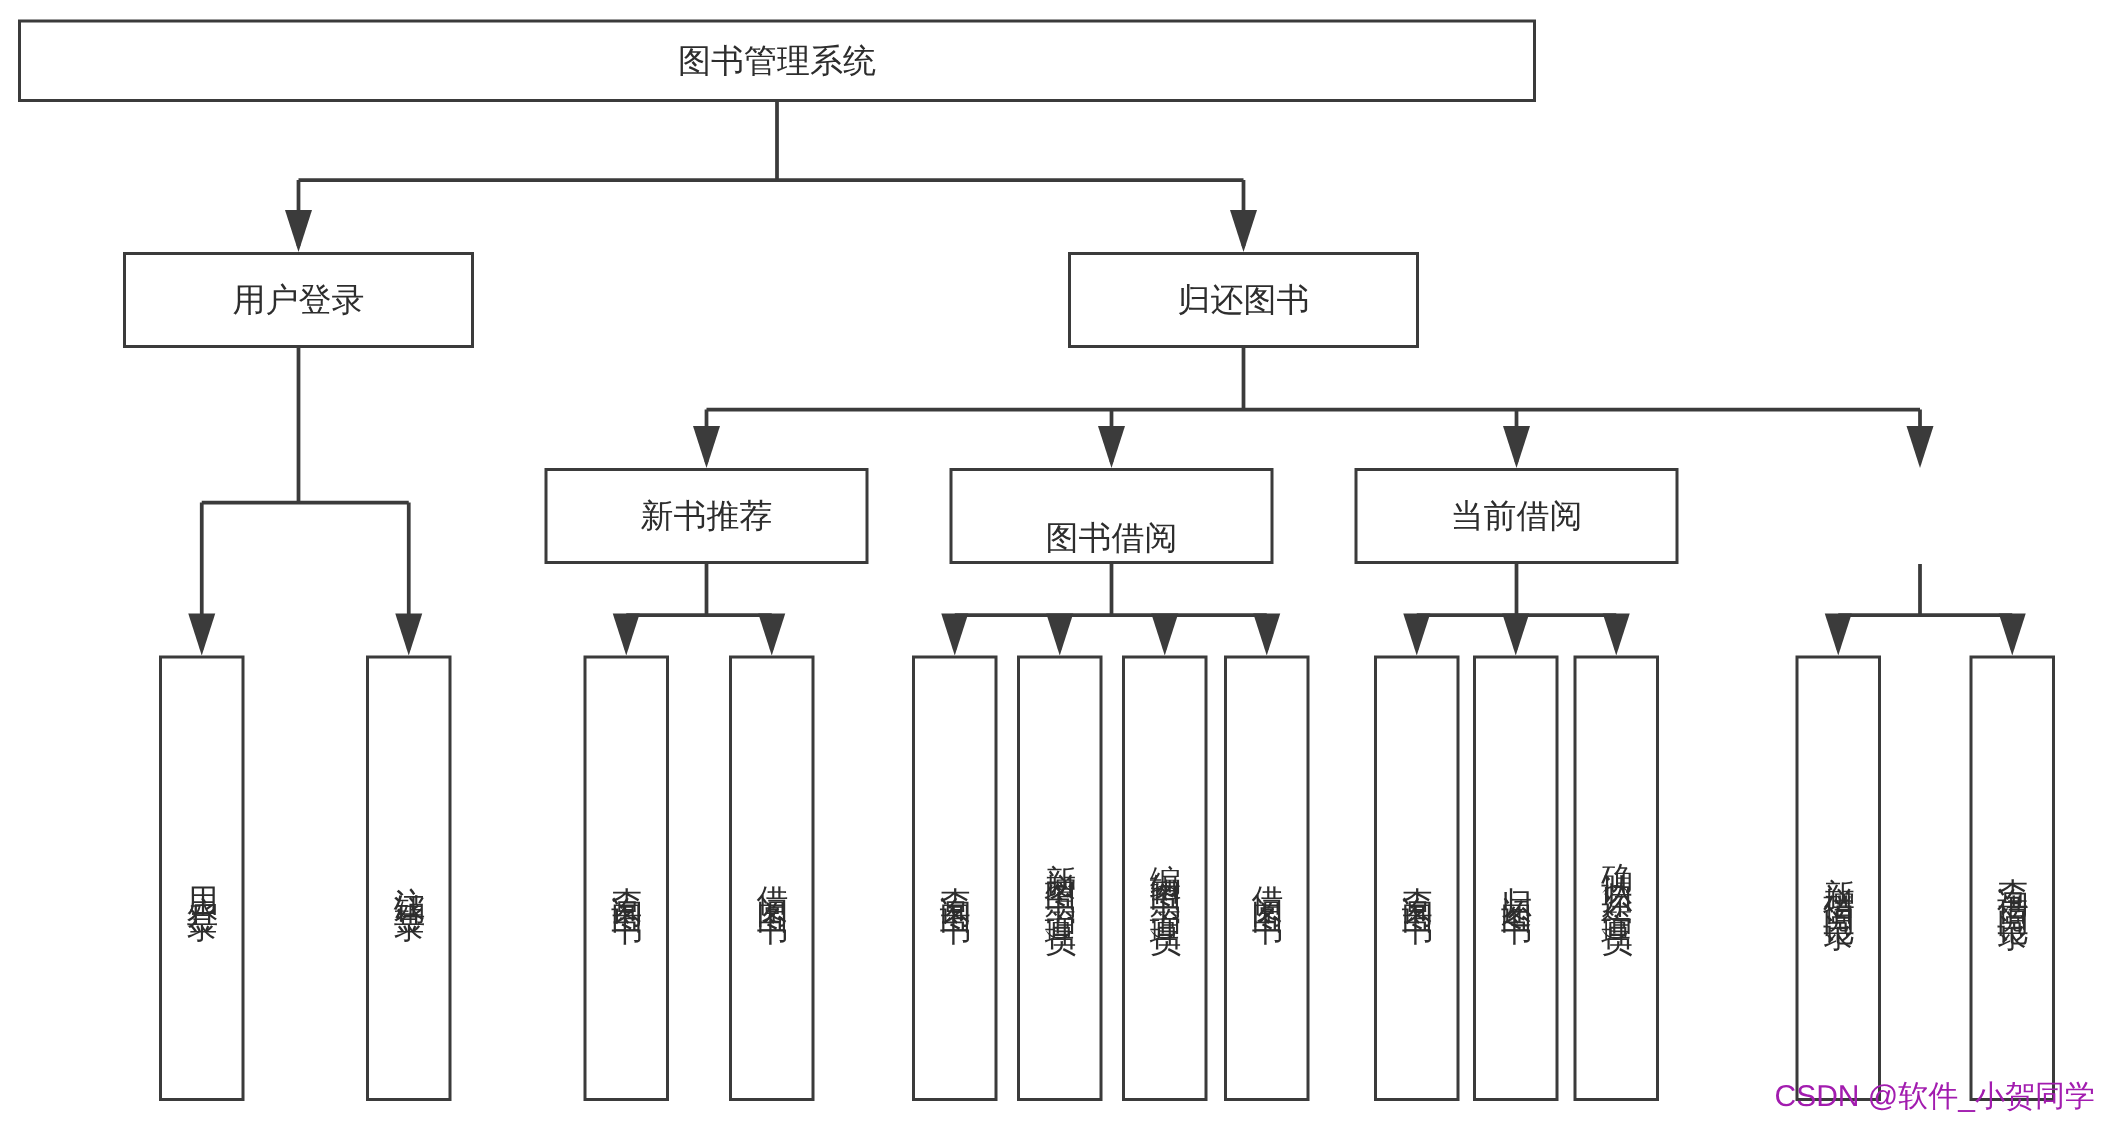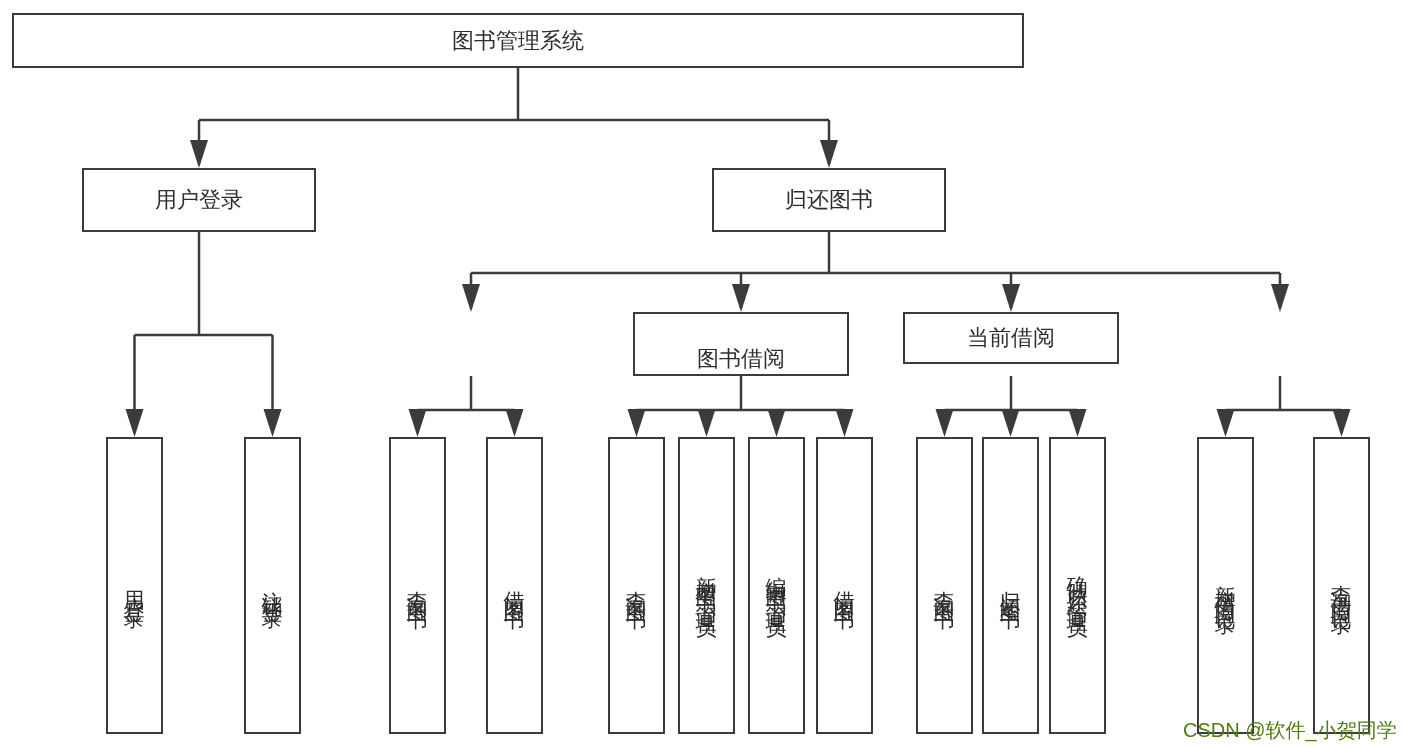--- a/index.html
+++ b/index.html
@@ -38,21 +38,21 @@
     font-size:21px;
     letter-spacing:6px;
     line-height:1;
     color:var(--text);
   }
   .watermark{
     position:absolute;
     left:1183px;
     top:717px;
     font-size:20px;
-    color:#4d7c0f;
+    color:#a21caf;
     white-space:nowrap;
   }
 </style>
 </head>
 <body>
 
 <div class="canvas">
 
   <svg class="connectors" viewBox="0 0 1405 747" xmlns="http://www.w3.org/2000/svg">
 
@@ -120,24 +120,27 @@
     <span>图书管理系统</span>
   </div>
 
   <div class="box hbox" style="left:82px;top:168px;width:234px;height:64px;">
     <span>用户登录</span>
   </div>
   <div class="box hbox" style="left:712px;top:168px;width:234px;height:64px;">
     <span>归还图书</span>
   </div>
 
+  <div class="box hbox" style="left:363px;top:312px;width:216px;height:64px;">
+    <span>新书推荐</span>
+  </div>
   <div class="box hbox" style="left:633px;top:312px;width:216px;height:64px;align-items:flex-end;">
     <span>图书借阅</span>
   </div>
-  <div class="box hbox" style="left:903px;top:312px;width:216px;height:52px;justify-content:center;">
+  <div class="box hbox" style="left:903px;top:312px;width:216px;height:64px;justify-content:center;">
     <span>当前借阅</span>
   </div>
 
   <div class="box leaf" style="left:106px;">
     <span>用户登录</span>
   </div>
   <div class="box leaf" style="left:244px;">
     <span>注销登录</span>
   </div>
 

